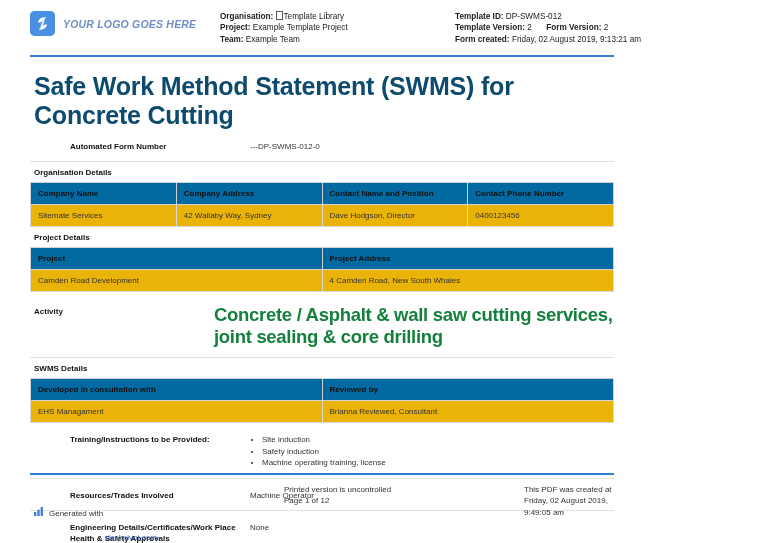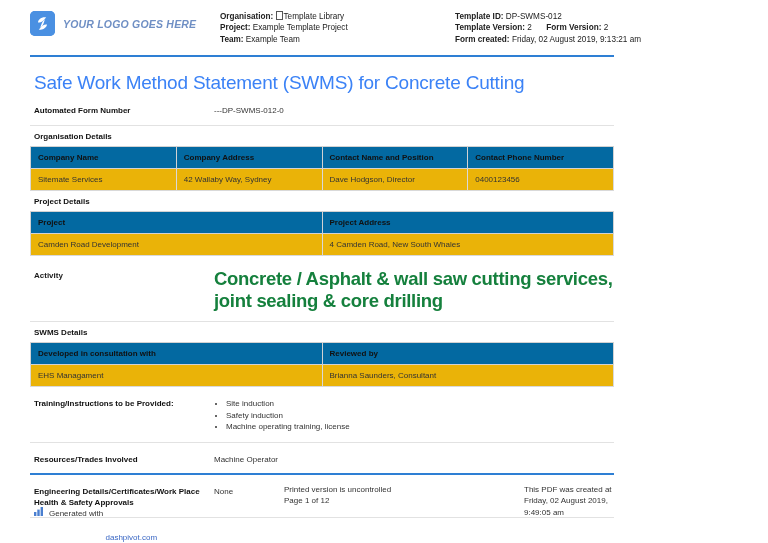--- a/index.html
+++ b/index.html
@@ -74,41 +74,42 @@
   }
 
   .rule-blue {
     height: 2px;
     background: #2e7fd4;
     margin-top: 8px;
   }
 
   
   .doc-title {
-    font-size: 19px;
-    font-weight: normal;
-    color: #3b82f6;
+    font-size: 25px;
+    font-weight: bold;
+    color: #0c4a6e;
     margin: 15px 0 0 4px;
     letter-spacing: -0.2px;
   }
 
   
   .field-row {
     display: flex;
     align-items: flex-start;
     margin-top: 11px;
     padding-left: 4px;
   }
   .field-label {
     font-size: 8px;
     font-weight: bold;
     width: 180px;
     flex: 0 0 180px;
     line-height: 11px;
     color: #111;
+    margin-left: 36px;
   }
   .field-value {
     font-size: 8px;
     color: #333;
     line-height: 11px;
   }
 
   
   .sep-line {
     height: 1px;
@@ -334,21 +335,21 @@
       </colgroup>
     <thead>
       <tr>
         <th>Developed in consultation with</th>
         <th>Reviewed by</th>
       </tr>
     </thead>
     <tbody>
       <tr>
         <td>EHS Managament</td>
-        <td>Brianna Saunders, Consultant</td>
+        <td>Brianna Reviewed, Consultant</td>
       </tr>
     </tbody>
   </table>
 
   <div class="field-row">
     <div class="field-label">Training/Instructions to be Provided:</div>
     <div class="field-value">
       <ul class="bullets">
         <li>Site induction</li>
         <li>Safety induction</li>

